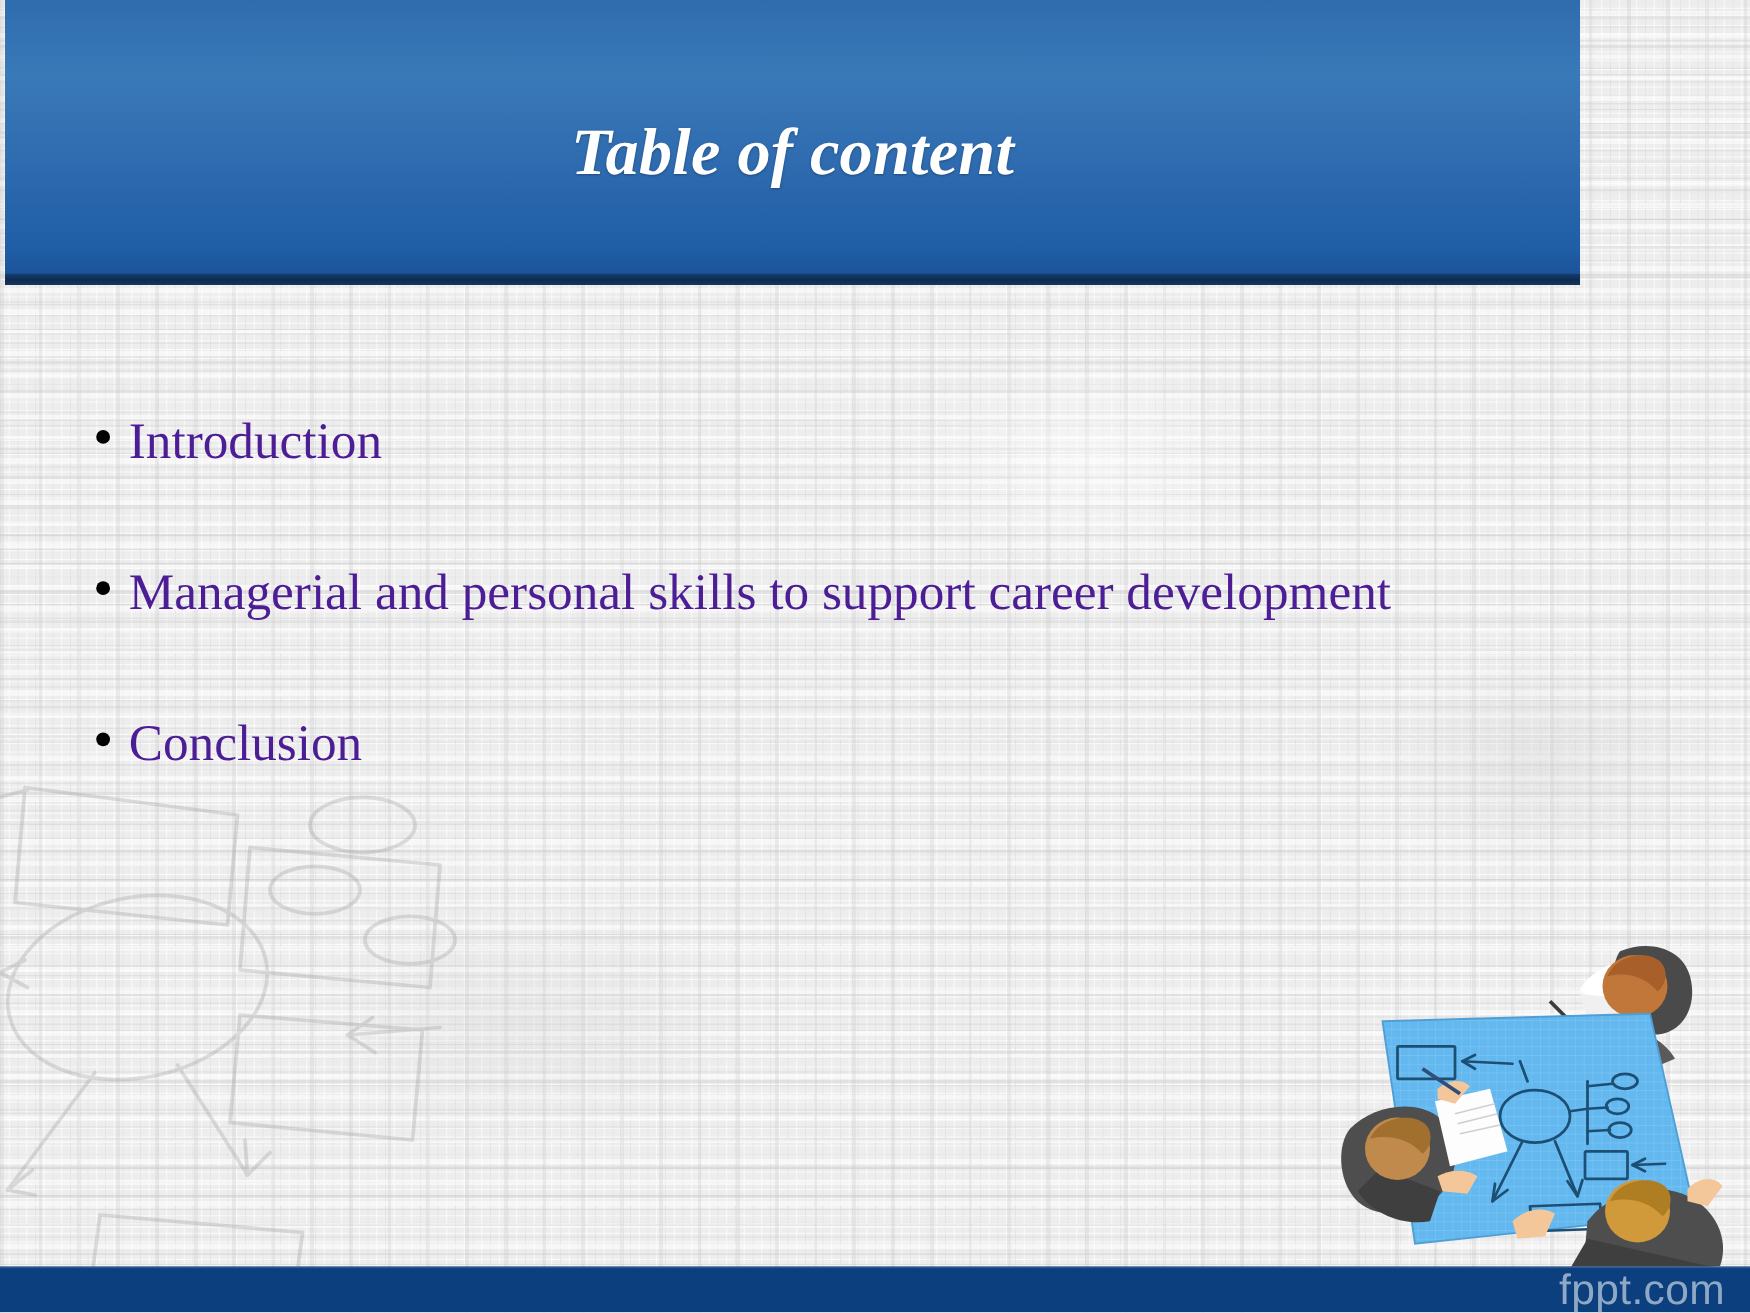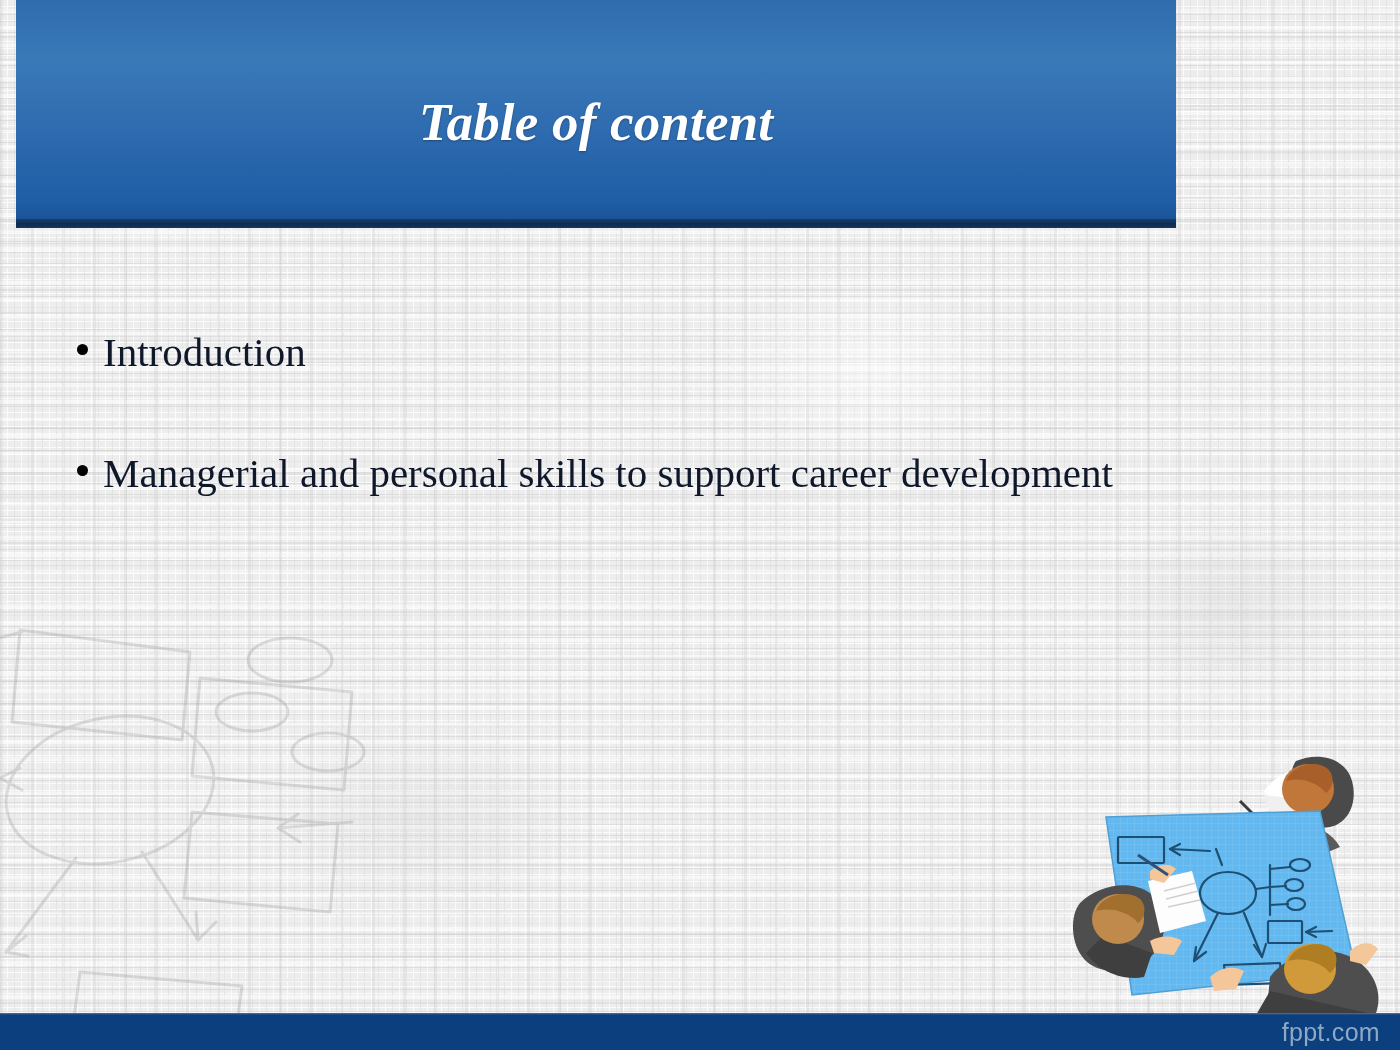--- a/index.html
+++ b/index.html
@@ -68,22 +68,22 @@
     width: 480px;
     height: 430px;
     opacity: .30;
     z-index: 1;
     pointer-events: none;
   }
 
   
   .header {
     position: absolute;
-    left: 16px; top: 0;
-    width: 1160px;
+    left: 4px; top: 0;
+    width: 1260px;
     height: 228px;
     z-index: 3;
     background: linear-gradient(180deg,
         #2e6cae 0%,
         #3a79b8 26%,
         #2f6cb0 55%,
         #1f5da5 88%,
         #1a4f92 100%);
   }
   .header::after {
@@ -119,21 +119,21 @@
   }
   .bullet-list {
     list-style: none;
     margin: 0;
     padding: 0;
   }
   .bullet-item {
     position: relative;
     padding-left: 37px;
     margin: 0 0 16px 0;
-    color: #0f172a;
+    color: #4c1d95;
     font-family: "Liberation Serif", serif;
     font-size: 41px;
     line-height: 105px;
   }
   .bullet-item.justify {
     text-align: justify;
     text-align-last: left;
   }
   .bullet-item .dot {
     position: absolute;
@@ -172,21 +172,21 @@
     width: 100%;
     height: 2px;
     background: linear-gradient(180deg, rgba(255,255,255,.28), rgba(255,255,255,0));
   }
   .footer-logo {
     position: absolute;
     right: 20px;
     top: 3px;
     color: #8fa8c6;
     font-family: "Liberation Sans", sans-serif;
-    font-size: 25px;
+    font-size: 34px;
     letter-spacing: .3px;
     line-height: 32px;
   }
 </style>
 </head>
 <body>
 
 <div class="slide">
 
   <div class="slide-bg">
@@ -223,20 +223,24 @@
 
   <div class="content">
     <ul class="bullet-list">
       <li class="bullet-item">
         <span class="dot"></span>
         <span>Introduction</span>
       </li>
       <li class="bullet-item justify">
         <span class="dot"></span>
         <span>Managerial and personal skills to support career development</span>
+      </li>
+      <li class="bullet-item">
+        <span class="dot"></span>
+        <span>Conclusion</span>
       </li>
     </ul>
   </div>
 
   <svg class="illustration" viewBox="0 0 330 285">
     <defs>
       <pattern id="bpgrid" width="7" height="7" patternUnits="userSpaceOnUse">
         <path d="M 7 0 L 0 0 0 7" fill="none" stroke="#8fcdf5" stroke-width="1"></path>
       </pattern>
     </defs>

